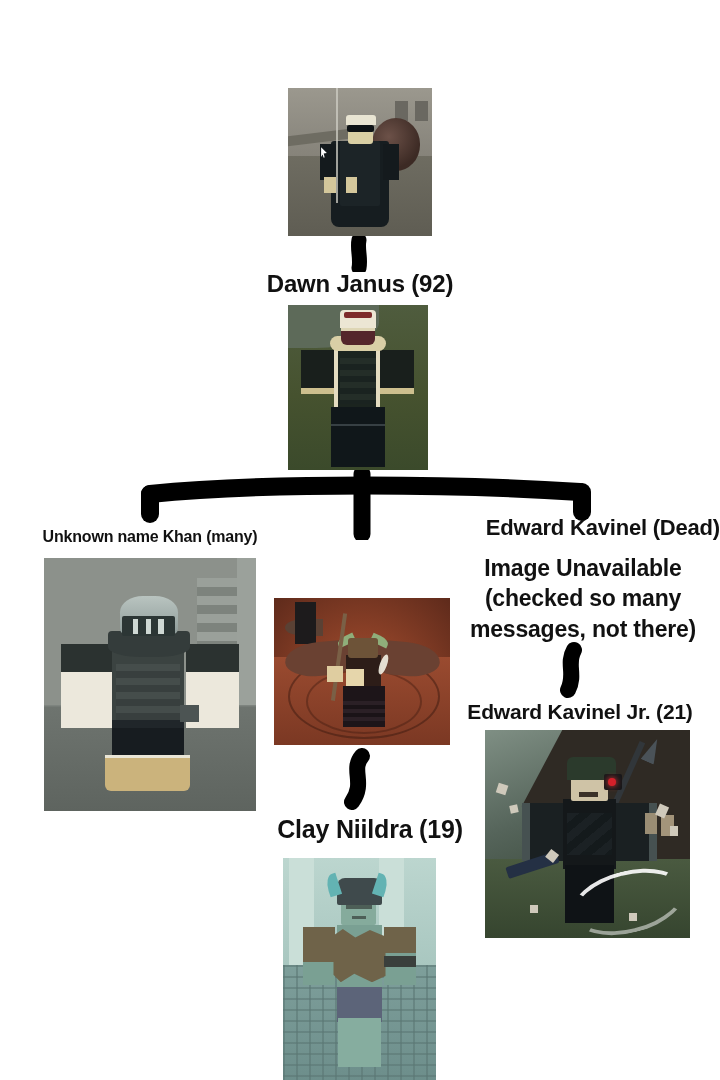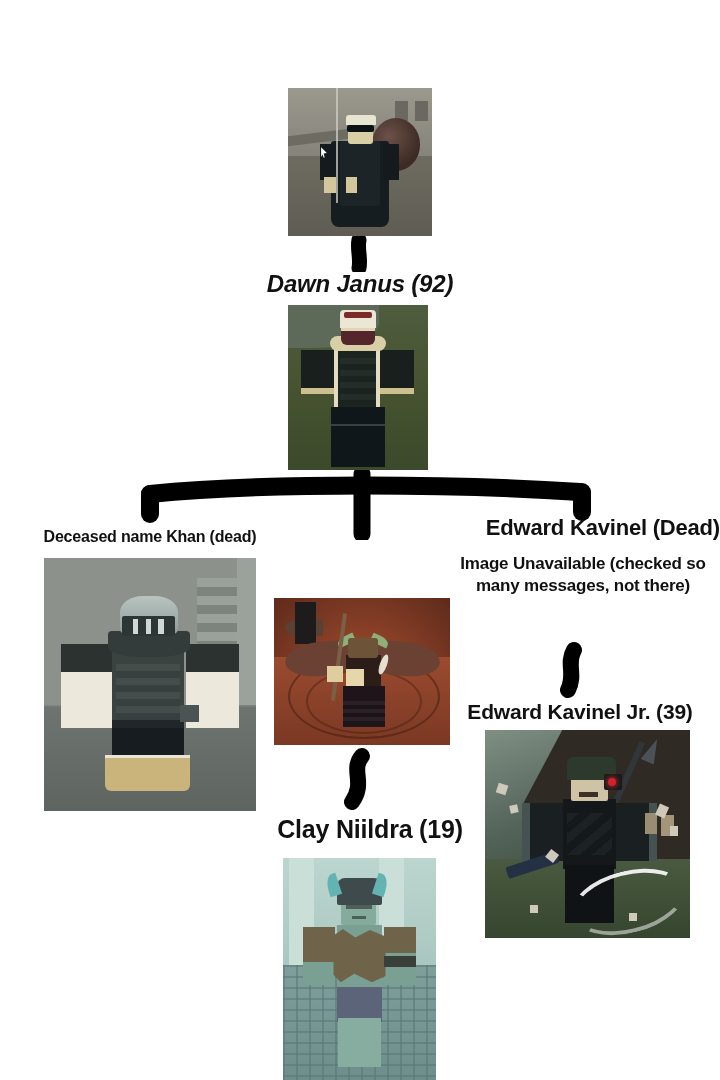--- a/index.html
+++ b/index.html
@@ -28,25 +28,25 @@
     font-weight: bold;
     color: #111111;
     letter-spacing: -0.2px;
     text-align: center;
     line-height: 1.15;
     white-space: nowrap;
   }
   .label.wrap { white-space: normal; }
 
   #lbl-root      { left: 0;   top: 55px;  width: 720px; font-size: 24px; }
-  #lbl-dawn      { left: 0;   top: 270px; width: 720px; font-size: 24px; font-style: italic; }
+  #lbl-dawn      { left: 0;   top: 270px; width: 720px; font-size: 24px; }
   #lbl-khan      { left: 10px; top: 528px; width: 280px; font-size: 16px; }
   #lbl-dust      { left: 270px; top: 568px; width: 190px; font-size: 16px; }
   #lbl-edward    { left: 440px; top: 515px; width: 280px; font-size: 22px; text-align: right;}
-  #lbl-unavail   { left: 452px; top: 553px; width: 262px; font-size: 17px; text-align: center; line-height: 1.32;}
+  #lbl-unavail   { left: 452px; top: 553px; width: 262px; font-size: 23px; text-align: center; line-height: 1.32;}
   #lbl-edwardjr  { left: 440px; top: 700px; width: 280px; font-size: 21px; }
   #lbl-clay      { left: 230px; top: 815px; width: 280px; font-size: 25px; }
 
   
   .photo {
     position: absolute;
     overflow: hidden;
     background: #6d6d62;
   }
   .photo .scene { position: absolute; inset: 0; }
@@ -457,21 +457,21 @@
     </div>
   </div>
 
   <svg class="connector" id="conn-dawn-bus" viewBox="0 0 470 70">
     <path d="M20 24 C 140 12, 330 14, 450 22" stroke="#000" stroke-width="18" stroke-linecap="round" fill="none"></path>
     <path d="M20 24 L 20 44" stroke="#000" stroke-width="18" stroke-linecap="round" fill="none"></path>
     <path d="M452 22 L 452 42" stroke="#000" stroke-width="18" stroke-linecap="round" fill="none"></path>
     <path d="M232 4 L 232 64" stroke="#000" stroke-width="17" stroke-linecap="round" fill="none"></path>
   </svg>
 
-  <div class="label" id="lbl-khan">Deceased name Khan (dead)</div>
+  <div class="label" id="lbl-khan">Unknown name Khan (many)</div>
 
   <div class="photo" id="photo-khan">
     <div class="scene">
       <div class="bg"></div>
       <div class="wall"></div>
       <div class="stairs"></div>
       <div class="pillar"></div>
       <div class="armLd"></div>
       <div class="armRd"></div>
       <div class="armLw"></div>
@@ -521,21 +521,21 @@
   </svg>
 
   <div class="label" id="lbl-edward">Edward Kavinel (Dead)</div>
 
   <div class="label wrap" id="lbl-unavail">Image Unavailable (checked so many messages, not there)</div>
 
   <svg class="connector" id="conn-ed-edjr" viewBox="0 0 40 60">
     <path d="M22 10 C 14 24, 24 34, 16 50" stroke="#000" stroke-width="16" stroke-linecap="round" fill="none"></path>
   </svg>
 
-  <div class="label" id="lbl-edwardjr">Edward Kavinel Jr. (39)</div>
+  <div class="label" id="lbl-edwardjr">Edward Kavinel Jr. (21)</div>
 
   <div class="photo" id="photo-ejr">
     <div class="scene">
       <div class="bg"></div>
       <div class="cliff"></div>
       <div class="grass"></div>
       <div class="spear"></div>
       <div class="blade"></div>
       <div class="armL"></div>
       <div class="armR"></div>

